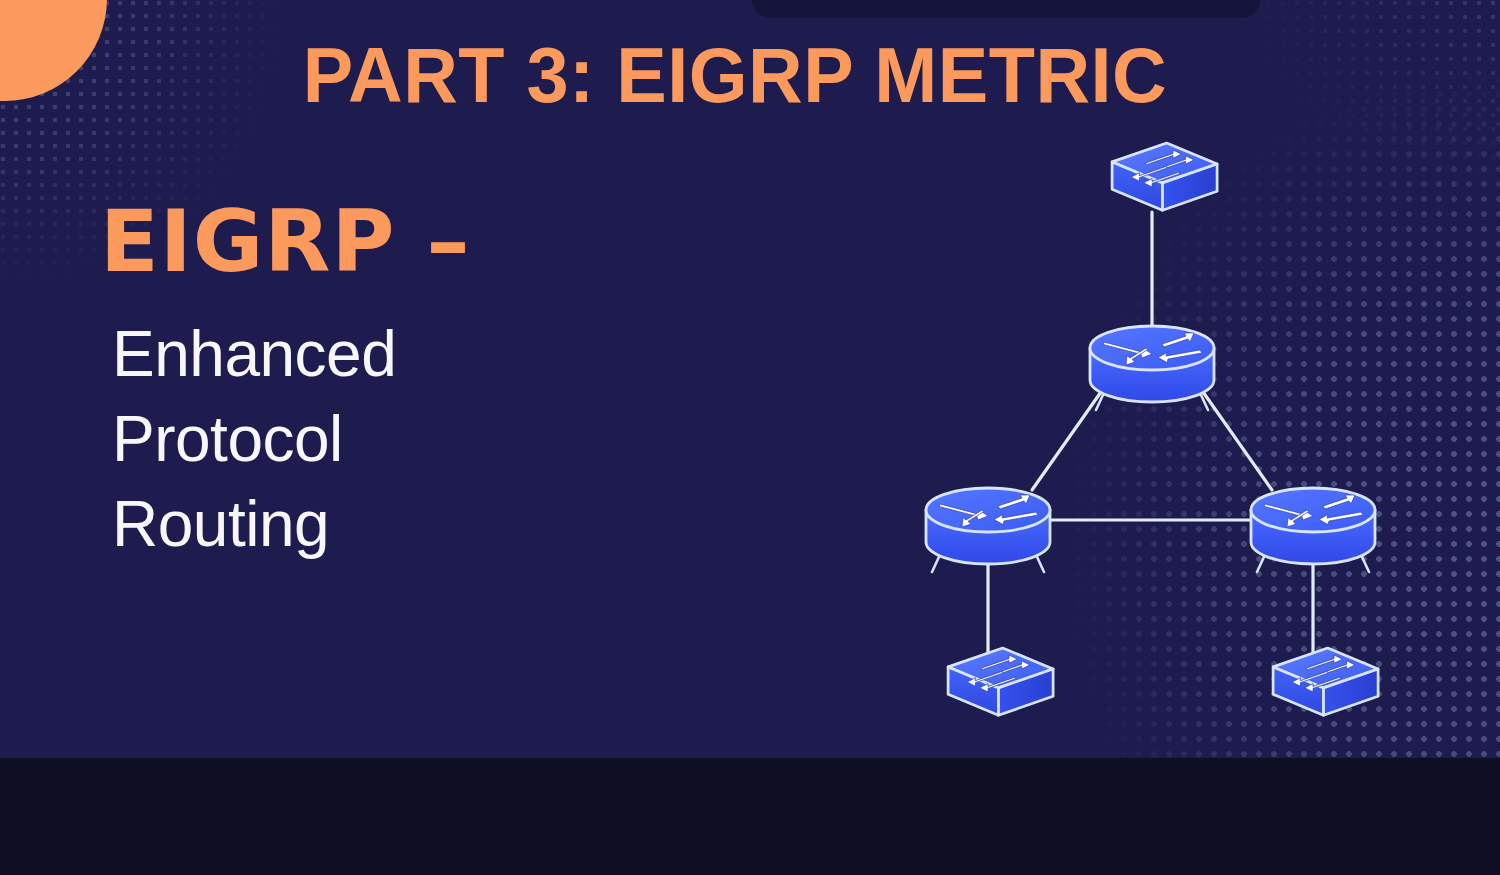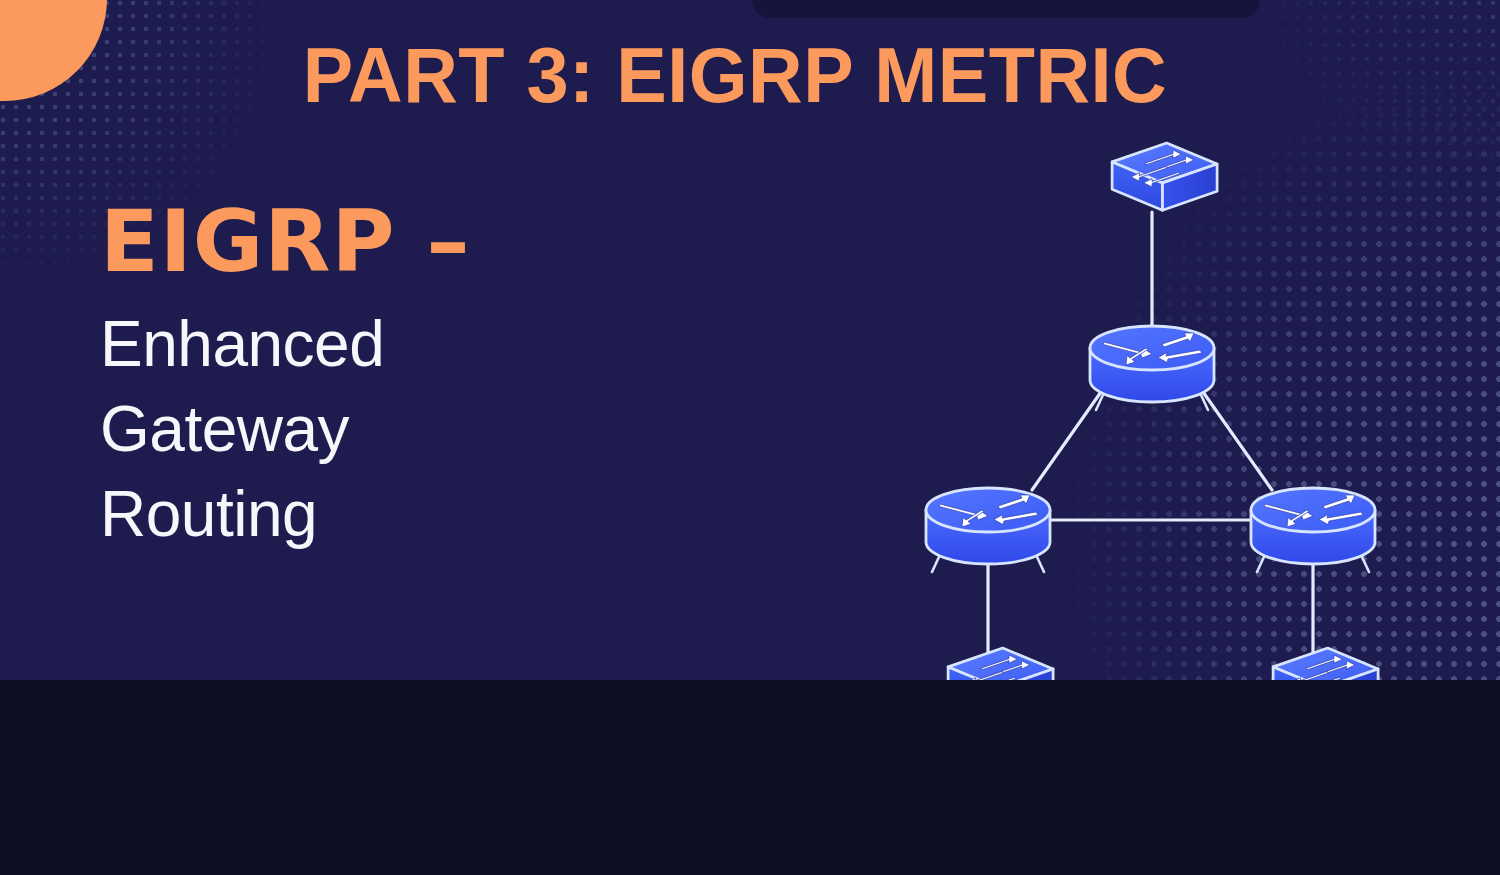--- a/index.html
+++ b/index.html
@@ -3,21 +3,21 @@
 <meta charset="utf-8">
 <style>
   html, body {
     margin: 0;
     padding: 0;
     background: #0f0f23;
   }
   #slide {
     position: relative;
     width: 1500px;
-    height: 680px;
+    height: 758px;
     overflow: hidden;
     background: #1e1c4e;
     font-family: "Liberation Sans", sans-serif;
   }
 
   
   .bg-base {
     position: absolute;
     inset: 0;
     background: #1e1c4e;
@@ -121,29 +121,29 @@
     left: 100px;
     top: 198px;
     width: 720px;
   }
   .acronym {
     color: #fb9a5c;
     font-size: 86px;
     font-weight: 800;
     letter-spacing: 1px;
     line-height: 1.0;
-    margin: 0 0 18px 0;
+    margin: 0 0 28px 0;
     font-family: "DejaVu Sans", sans-serif;
   }
   .expansion {
     color: #f7f6fb;
     font-size: 64px;
     font-weight: 400;
     line-height: 1.33;
-    margin: 0;
+    margin: 12px;
     letter-spacing: -0.5px;
     font-family: "Liberation Sans", sans-serif;
   }
   .expansion-line { display: block; }
 
   
   .diagram {
     position: absolute;
     left: 900px;
     top: 130px;
@@ -166,21 +166,21 @@
   <div class="panel-top"></div>
   <div class="panel-bottom-left"></div>
   <div class="panel-bottom-right"></div>
 
   <div class="banner-title">PART 3: EIGRP METRIC</div>
 
   <div class="text-block">
     <div class="acronym">EIGRP –</div>
     <div class="expansion">
       <span class="expansion-line">Enhanced</span>
-      <span class="expansion-line">Gateway</span>
+      <span class="expansion-line">Protocol</span>
       <span class="expansion-line">Routing</span>
     </div>
   </div>
 
   <div class="diagram">
     <svg width="520" height="620" viewBox="0 0 520 620" xmlns="http://www.w3.org/2000/svg">
       <defs>
 
         <linearGradient id="routerBody" x1="0" y1="0" x2="0" y2="1">
           <stop offset="0%" stop-color="#4a6bff"></stop>

